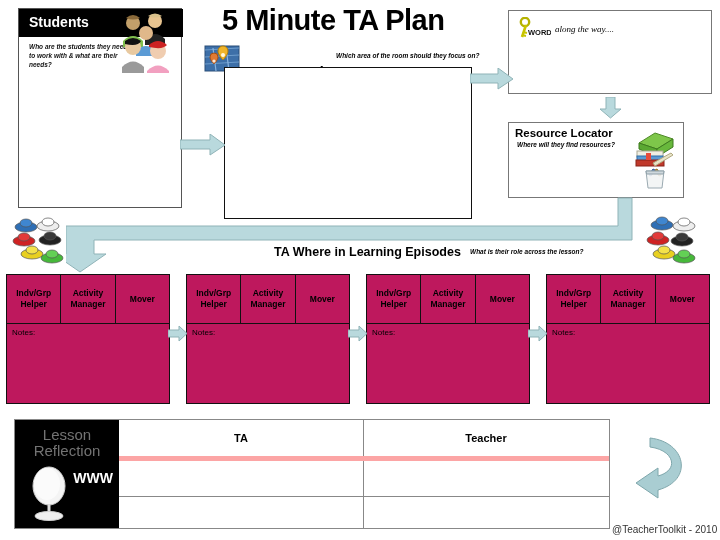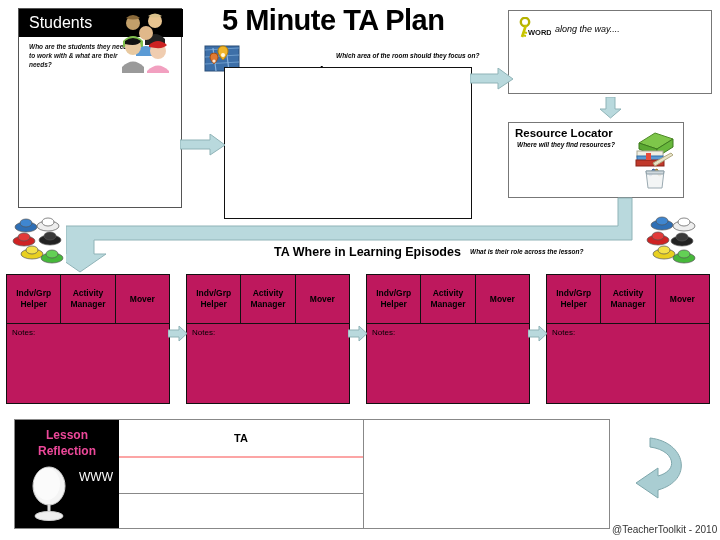--- a/index.html
+++ b/index.html
@@ -22,21 +22,21 @@
     left: 18px; top: 8px; width: 164px; height: 200px;
     border: 1px solid #555;
     background: #fff;
   }
   #students-header {
     position: absolute; left: 0; top: 0; width: 164px; height: 28px;
     background: #000;
   }
   #students-title {
     position: absolute; left: 10px; top: 5px;
-    color: #fff; font-size: 16px; font-weight: normal;
+    color: #fff; font-size: 14px; font-weight: bold;
   }
   #students-sub {
     position: absolute; left: 10px; top: 33px; width: 100px;
     font-size: 6.5px; font-style: italic; font-weight: bold;
     line-height: 9px; color: #111;
   }
   .students-faces {
     position: absolute; left: 100px; top: 2px; width: 64px; height: 62px;
   }
 
@@ -63,21 +63,21 @@
   }
 
   
   #keywords-box {
     left: 508px; top: 10px; width: 204px; height: 84px;
     border: 1px solid #777; background: #fff;
   }
   #keywords-icon { position: absolute; left: 8px; top: 6px; width: 34px; height: 22px; }
   #keywords-text {
     position: absolute; left: 46px; top: 13px;
-    font-size: 9px; font-style: italic;
+    font-size: 9px; font-style: italic; font-family: Liberation Serif, serif;
   }
 
   
   #resource-box {
     left: 508px; top: 122px; width: 176px; height: 76px;
     border: 1px solid #777; background: #fff;
   }
   #resource-title {
     position: absolute; left: 6px; top: 4px;
     font-size: 11.5px; font-weight: bold;
@@ -128,37 +128,37 @@
   #reflect-table {
     left: 14px; top: 419px; width: 596px; height: 110px;
     border: 1px solid #888; background: #fff;
   }
   #reflect-black {
     position: absolute; left: 0; top: 0; width: 104px; height: 108px;
     background: #000;
   }
   #reflect-label {
     position: absolute; left: 0; top: 7px; width: 104px;
-    text-align: center; color: #ec4899; font-size: 12px; font-weight: bold; line-height: 16px;
+    text-align: center; color: #737373; font-size: 15px; font-weight: normal; line-height: 16px;
   }
   #mirror-icon { position: absolute; left: 14px; top: 46px; width: 42px; height: 56px; }
   #www-label {
     position: absolute; left: 0; top: 50px; width: 98px; text-align: right;
-    color: #fff; font-size: 12px; font-weight: normal;
+    color: #fff; font-size: 14px; font-weight: bold;
   }
   #ebi-label {
     position: absolute; left: 0; top: 86px; width: 98px; text-align: right;
     color: #fff; font-size: 11px; font-weight: bold; margin-top: 29px;
   }
   .reflect-col { position: absolute; top: 0; height: 108px; }
   #reflect-col-ta { left: 104px; width: 244px; border-right: 1px solid #888; }
   #reflect-col-teacher { left: 348px; width: 246px; }
   .reflect-head {
     height: 36px; display: flex; align-items: center; justify-content: center;
-    font-size: 11px; font-weight: bold; border-bottom: 2px solid #fca5a5;
+    font-size: 11px; font-weight: bold; border-bottom: 5px solid #fca5a5;
   }
   .reflect-cell { height: 35px; border-bottom: 1px solid #888; }
   .reflect-cell:last-child { border-bottom: none; }
 
   #curved-arrow { left: 624px; top: 428px; width: 84px; height: 84px; }
 
   #credit {
     left: 612px; top: 524px;
     font-size: 10px; color: #333; white-space: nowrap;
   }
@@ -343,19 +343,24 @@
     <ellipse cx="20" cy="50" rx="14" ry="4.5" fill="#efefef" stroke="#d0d0d0"></ellipse>
   </svg>
   <div id="www-label">WWW</div>
   <div id="ebi-label">EBI</div>
 
   <div class="reflect-col" id="reflect-col-ta">
     <div class="reflect-head">TA</div>
     <div class="reflect-cell"></div>
     <div class="reflect-cell"></div>
   </div>
+  <div class="reflect-col" id="reflect-col-teacher">
+    <div class="reflect-head">Teacher</div>
+    <div class="reflect-cell"></div>
+    <div class="reflect-cell"></div>
+  </div>
 </div>
 
 <svg class="abs" id="curved-arrow" viewBox="0 0 84 84">
   <path d="M26 10 C62 14, 70 52, 34 62 L34 70 L12 55 L34 40 L34 48 C56 42, 50 22, 26 19 z" fill="#a9cdd2" stroke="#7fa7ac" stroke-width="1"></path>
 </svg>
 
 <div class="abs" id="credit">@TeacherToolkit - 2010</div>
 
 </body></html>

